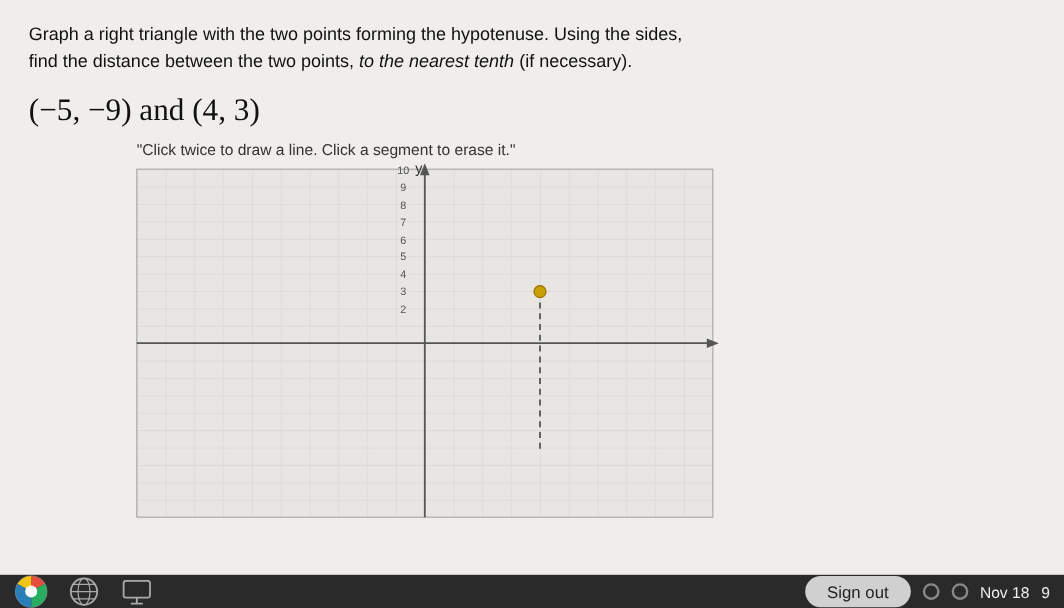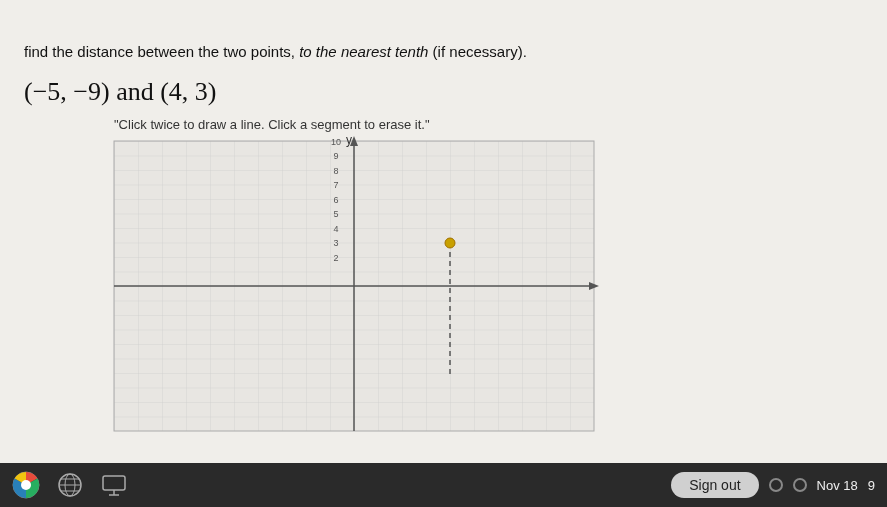--- a/index.html
+++ b/index.html
@@ -57,21 +57,21 @@
       position: absolute;
       top: 0; left: 0;
     }
 
     
     .taskbar {
       position: absolute;
       bottom: 0;
       left: 0;
       width: 887px;
-      height: 44px;
+      height: 28px;
       background: #2a2a2a;
       display: flex;
       align-items: center;
       justify-content: space-between;
       padding: 0 12px;
     }
 
     .taskbar-left {
       display: flex;
       align-items: center;
@@ -139,21 +139,21 @@
       left: 430px;
       font-size: 18px;
       color: #333;
     }
   </style>
 </head>
 <body>
 
 <div class="main-content">
   <div class="instruction-text">
-    <br>
+    <span>Graph a right triangle with the two points forming the hypotenuse. Using the sides,</span><br>
     <span>find the distance between the two points, <em>to the nearest tenth</em> (if necessary).</span>
   </div>
 
   <div class="points-display">
     <span>(−5, −9) and (4, 3)</span>
   </div>
 
   <div class="click-instruction">"Click twice to draw a line. Click a segment to erase it."</div>
 
   <div class="graph-area">

